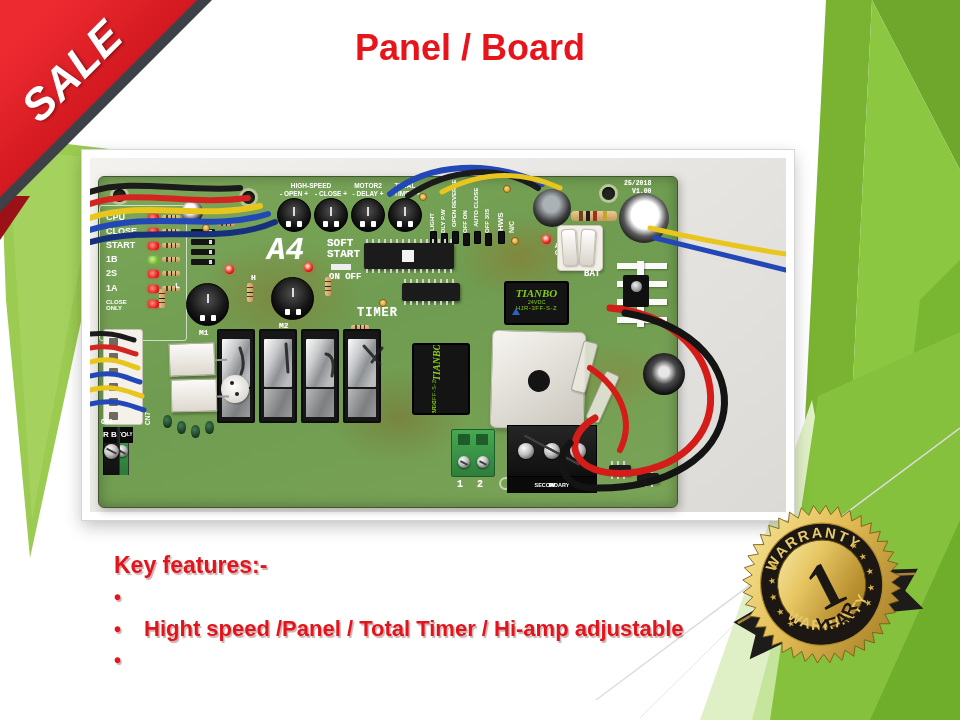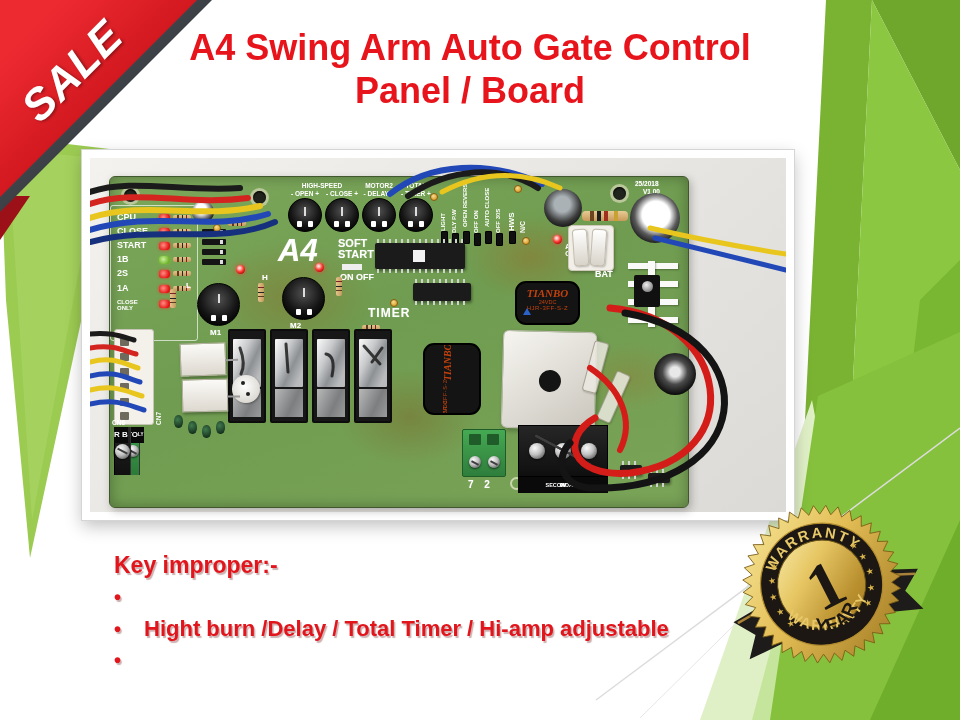--- a/index.html
+++ b/index.html
@@ -27,32 +27,32 @@
   .feat-row{display:flex;align-items:baseline;margin-top:7px;font-size:22px;font-weight:800;
     text-shadow:1.5px 1.5px 1px rgba(110,30,30,.35);}
   .feat-row .dot{width:30px;font-size:20px;}
   .disclaimer{margin-top:6px;font-size:14.5px;font-weight:700;font-style:italic;
     text-shadow:1px 1px 0 rgba(110,30,30,.3);}
   
   .photo{position:absolute;left:82px;top:150px;width:696px;height:354px;z-index:3;
     border:8px solid #fff;outline:1px solid #d5d5d5;
     box-shadow:0 6px 16px rgba(0,0,0,.25);
     background:linear-gradient(140deg,#f4f2ef 0%,#e8e6e2 50%,#dcdad6 100%);}
-  .pcb{position:absolute;left:19px;top:18px;width:578px;height:330px;border-radius:6px;
+  .pcb{position:absolute;left:8px;top:18px;width:578px;height:330px;border-radius:6px;
     border:1px solid #41582f;box-shadow:inset 0 0 14px rgba(0,0,0,.3),2px 3px 8px rgba(0,0,0,.25);
     background:
       radial-gradient(90px 60px at 420px 80px,rgba(150,110,40,.45),transparent 70%),
       radial-gradient(120px 80px at 180px 120px,rgba(140,100,35,.38),transparent 70%),
       radial-gradient(100px 70px at 300px 240px,rgba(125,95,35,.4),transparent 70%),
       radial-gradient(80px 50px at 520px 200px,rgba(150,115,45,.32),transparent 70%),
       linear-gradient(160deg,#7ca75b,#6f9c50 45%,#7aa458);}
   .pcb *{position:absolute;box-sizing:border-box;}
   .hole{width:13px;height:13px;border-radius:50%;background:#20241c;
     box-shadow:0 0 0 3px #b9c79a, inset 0 1px 2px #000;}
-  .wtext{color:#fff;font-weight:700;white-space:nowrap;text-shadow:0 0 1px rgba(255,255,255,.4);}
+  .wtext{color:#fff;font-weight:700;white-space:nowrap;text-shadow:0 0 1px rgba(255,255,255,.4);font-family:Liberation Mono, monospace;}
   .led-panel{left:0px;top:28px;width:88px;height:136px;border:1px solid rgba(255,255,255,.65);border-radius:3px;}
   .led-row{position:absolute;left:0;width:100%;height:13px;}
   .led-row .lbl{position:absolute;left:6px;top:0;font-size:9px;color:#fff;font-weight:700;line-height:1;width:40px;}
   .led-row .lbl.sm{font-size:6px;line-height:1.05;}
   .led{position:absolute;left:48px;top:1px;width:11px;height:8px;border-radius:3px;}
   .led.red{background:radial-gradient(circle at 40% 40%,#ff8d83,#e41414 70%);box-shadow:0 0 3px rgba(255,40,30,.9);}
   .led.green{background:radial-gradient(circle at 40% 40%,#c9f09a,#6fb32a 70%);box-shadow:0 0 3px rgba(120,200,40,.9);}
   .res{background:linear-gradient(#e3c48e,#c49a5c);border-radius:2px;
     background-image:linear-gradient(90deg,transparent 25%,#5a3c20 25% 32%,transparent 32% 48%,#222 48% 55%,transparent 55% 72%,#7a2020 72% 79%,transparent 79%),linear-gradient(#e3c48e,#c49a5c);}
   .resh{width:18px;height:5px;}
@@ -77,21 +77,21 @@
   .ydot{width:8px;height:8px;border-radius:50%;background:radial-gradient(circle at 40% 35%,#f7dd90,#d99b2b 75%);border:1px solid #8a5d10;}
   .relay{width:38px;height:94px;background:#171717;border:2px solid #0c0c0c;border-radius:2px;padding:3px 3px;}
   .relay .metal{position:absolute;left:3px;right:3px;top:8px;height:48px;
     background:linear-gradient(115deg,#f4f4f4 5%,#c7c9cb 35%,#8e9194 60%,#b9bbbd 85%);border-radius:1px;}
   .relay .base{position:absolute;left:3px;right:3px;bottom:4px;height:28px;
     background:linear-gradient(115deg,#b9b9b9,#7c7e80 60%,#9a9c9e);}
   .ceramic{width:46px;height:33px;background:linear-gradient(#fbfaf7,#ddd8cf);border:1px solid #b9b2a5;
     box-shadow:1px 2px 3px rgba(0,0,0,.3);}
   .ceramic::after{content:"";position:absolute;right:-13px;top:50%;width:13px;height:2px;background:#9a9a9a;}
   .gcap{width:9px;height:13px;border-radius:45%;background:radial-gradient(circle at 40% 35%,#3f7a4d,#16301d 80%);}
-  .relay-blk{background:#141414;border:2px solid #000;border-radius:11px;color:#c2410c;overflow:hidden;}
+  .relay-blk{background:#141414;border:2px solid #000;border-radius:3px;color:#84cc16;overflow:hidden;}
   .tiabrand{font-family:"Liberation Serif",serif;font-style:italic;font-weight:700;}
   .spade-base{width:46px;height:46px;background:#f2efe8;border:1px solid #cfc9ba;border-radius:4px;box-shadow:1px 2px 3px rgba(0,0,0,.25);}
   .spade{width:15px;height:37px;background:linear-gradient(#ffffff,#d9d4ca);border:1px solid #c2bcae;border-radius:4px;box-shadow:1px 1px 2px rgba(0,0,0,.25);}
   .bigres{width:46px;height:10px;border-radius:4px;background:linear-gradient(#e8cb95,#c89a5a);}
   .bigres i{position:absolute;top:0;width:4px;height:100%;display:block;}
   .heat{background:#fafaf8;box-shadow:1px 1px 2px rgba(0,0,0,.3);}
   .to220{background:#101010;border-radius:2px;}
   .to220::after{content:"";position:absolute;left:50%;top:6px;width:11px;height:11px;margin-left:-5.5px;border-radius:50%;
     background:radial-gradient(circle at 40% 35%,#f0f0f0,#8a8a8a 70%);}
   .bridge{width:94px;height:98px;border-radius:6px;border:1px solid #c2beb4;
@@ -139,21 +139,20 @@
     <line x1="596" y1="700" x2="960" y2="428" stroke="#dcdcdc" stroke-width="1.5"></line>
     <line x1="640" y1="718" x2="800" y2="560" stroke="#e6e6e6" stroke-width="1"></line>
   </svg>
 
   <div class="sale-fold2"></div>
   <div class="sale-shadow"></div>
   <div class="sale-red"></div>
   <div class="sale-text">SALE</div>
 
   <div class="title">
-    <div>A4 Swing Arm Auto Gate Control</div>
     <div>Panel / Board</div>
   </div>
 
   <div class="photo">
     <div class="pcb">
 
       <div class="hole" style="left:14px;top:12px;"></div>
       <div class="hole" style="left:143px;top:14px;"></div>
       <div class="hole" style="left:503px;top:10px;"></div>
 
@@ -415,21 +414,21 @@
           <div class="tlabel">R B</div>
         </div>
       </div>
 
       <div class="gblock" style="left:352px;top:252px;width:44px;height:48px;">
         <i class="win" style="left:6px;"></i>
           <i class="win" style="left:24px;"></i>
         <i class="screw s12" style="position:absolute;left:6px;top:26px;"></i>
         <i class="screw s12" style="position:absolute;left:25px;top:26px;"></i>
       </div>
-      <div class="wtext" style="left:358px;top:302px;font-size:10px;letter-spacing:4px;">7 2</div>
+      <div class="wtext" style="left:358px;top:302px;font-size:10px;letter-spacing:4px;">1 2</div>
       <div class="padring" style="left:400px;top:300px;"></div>
 
       <div style="left:408px;top:248px;width:90px;height:52px;background:linear-gradient(#262626,#0f0f0f);border:1px solid #000;display:flex;align-items:center;justify-content:space-evenly;position:absolute;">
         <i class="screw s16" style="position:static;"></i>
         <i class="screw s16" style="position:static;"></i>
         <i class="screw s16" style="position:static;"></i>
       </div>
       <div style="left:408px;top:300px;width:90px;height:16px;background:#0a0a0a;color:#fff;display:flex;align-items:center;justify-content:space-evenly;font-size:5px;font-weight:700;position:absolute;">
         <span>0V</span>
         <span>9V</span>
@@ -464,27 +463,27 @@
         <path d="M150,190 q6,16 1,26"></path>
         <path d="M196,186 l2,28"></path>
         <path d="M236,196 q10,2 6,22"></path>
         <path d="M274,188 l16,18"></path>
         <path d="M282,204 l10,-14"></path>
       </g>
     </svg>
   </div>
 
   <div class="features">
-    <div class="head">Key improper:-</div>
+    <div class="head">Key features:-</div>
     <div class="feat-row">
       <span class="dot">•</span>
     </div>
     <div class="feat-row">
       <span class="dot">•</span>
-      <span>Hight burn /Delay / Total Timer / Hi-amp adjustable</span>
+      <span>Hight speed /Panel / Total Timer / Hi-amp adjustable</span>
     </div>
     <div class="feat-row">
       <span class="dot">•</span>
     </div>
   </div>
 
   <div class="badge">
     <svg width="272" height="242" viewBox="0 0 272 242">
       <defs>
         <linearGradient id="gold1" x1="0" y1="0" x2="1" y2="1">

